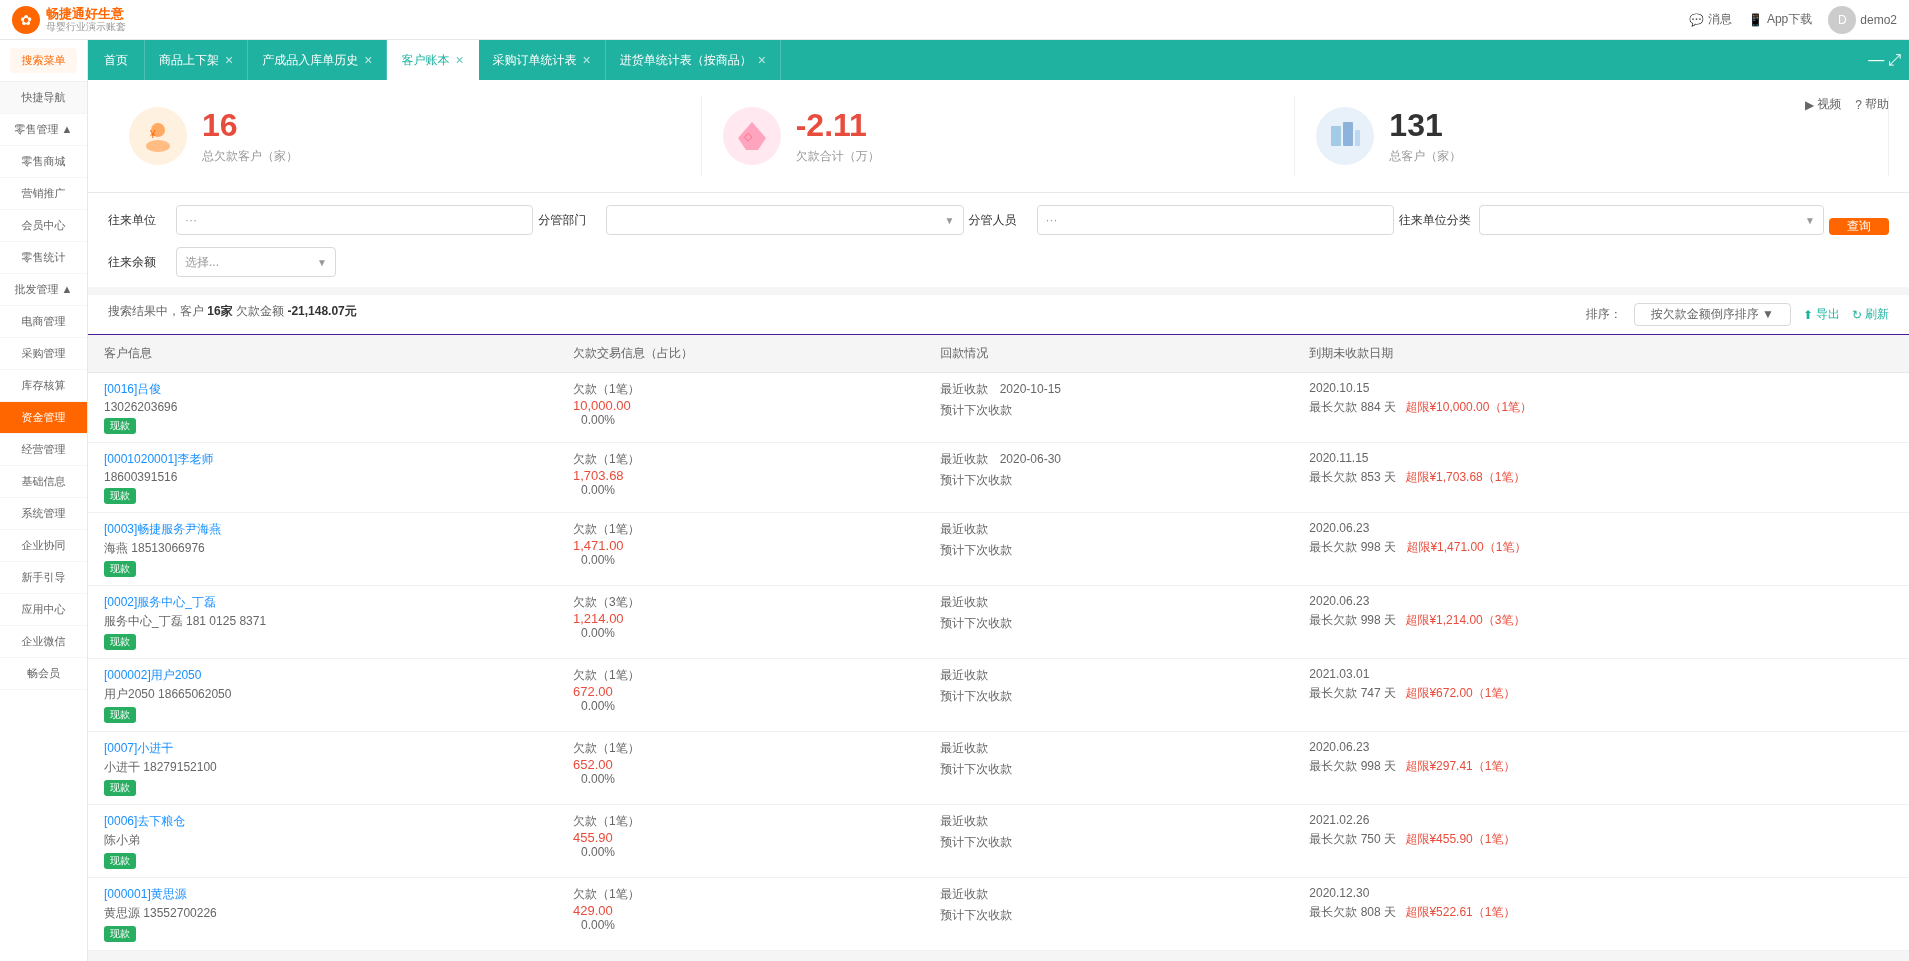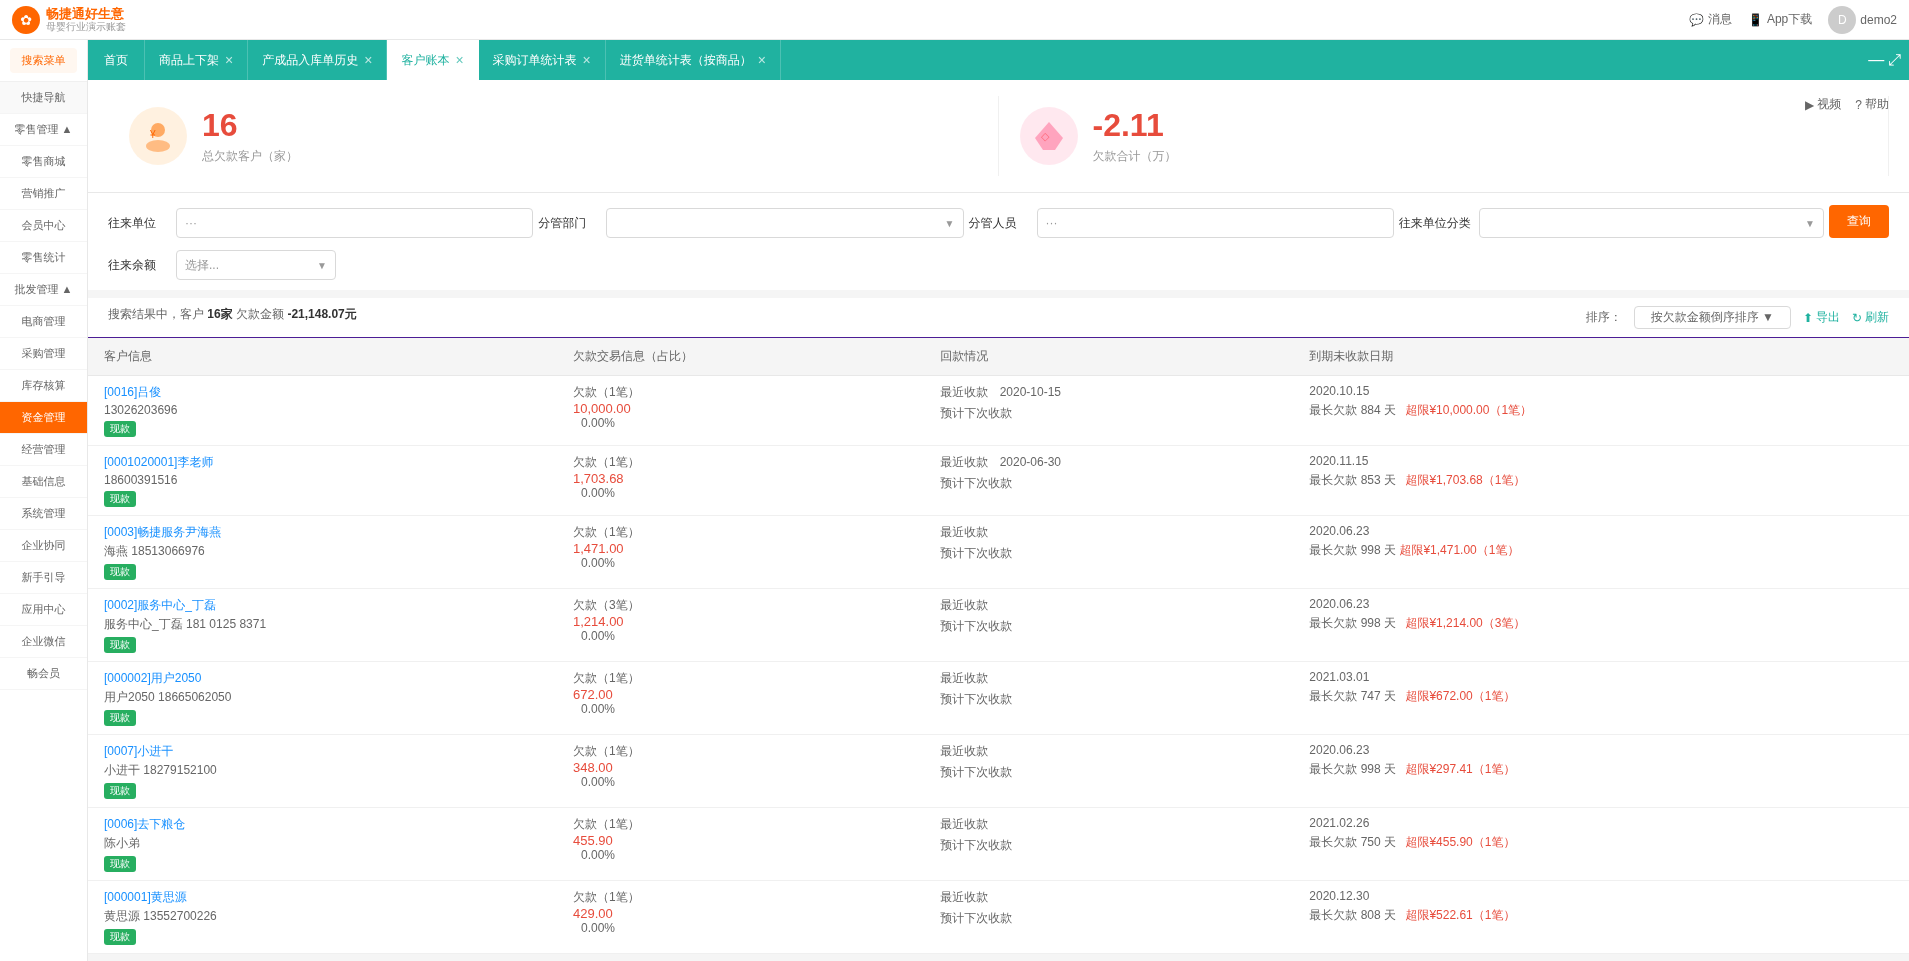--- a/index.html
+++ b/index.html
@@ -55,21 +55,21 @@
     .stat-label { font-size: 12px; color: #999; margin-top: 4px; }
 
     
     .filter-area { background: #fff; padding: 12px 20px 0 20px; margin-bottom: 8px; }
     .filter-row { display: flex; align-items: flex-end; gap: 5px; padding-bottom: 12px; flex-wrap: nowrap; }
     .filter-item { display: flex; align-items: center; gap: 8px; flex: 1; min-width: 0; }
     .filter-label { color: #333; font-size: 12px; white-space: nowrap; min-width: 60px; }
     .filter-input { flex: 1; height: 30px; border: 1px solid #d9d9d9; border-radius: 4px; padding: 0 8px; font-size: 12px; color: #333; background: #fff; min-width: 0; display: flex; align-items: center; justify-content: space-between; cursor: pointer; }
     .filter-select { flex: 1; height: 30px; border: 1px solid #d9d9d9; border-radius: 4px; padding: 0 8px; font-size: 12px; color: #333; background: #fff; display: flex; align-items: center; justify-content: space-between; min-width: 0; cursor: pointer; }
     .filter-select .arrow { color: #999; font-size: 10px; }
-    .search-btn { background: #ff6600; color: #fff; border: none; border-radius: 4px; padding: 0 18px; height: 33px; cursor: pointer; font-size: 12px; white-space: nowrap; }
+    .search-btn { background: #ff6600; color: #fff; border: none; border-radius: 4px; padding: 0 18px; height: 17px; cursor: pointer; font-size: 12px; white-space: nowrap; }
     .filter-row2 { display: flex; align-items: center; gap: 20px; padding-bottom: 10px; }
     .collapse-bar { background: #f5f5f5; text-align: center; padding: 4px; color: #666; font-size: 12px; cursor: pointer; border-top: 1px solid #e8e8e8; }
 
     
     .results-bar { background: #fff; display: flex; align-items: flex-start; justify-content: space-between; padding: 8px 20px; border-bottom: 1px solid #4c1d95; margin-bottom: 0; }
     .results-info { font-size: 12px; color: #666; }
     .results-info span.highlight { color: #333; font-weight: bold; }
     .results-actions { display: flex; align-items: center; gap: 12px; font-size: 12px; color: #666; }
     .sort-select { border: 1px solid #d9d9d9; border-radius: 4px; padding: 2px 16px; font-size: 12px; cursor: pointer; }
     .action-btn { cursor: pointer; color: #20b2a0; display: flex; align-items: center; gap: 3px; }
@@ -206,20 +206,35 @@
                     <text x="10" y="22" font-size="11" fill="#ff6677">◇</text>
                   </svg>
               </div>
             </div>
             <div class="stat-info">
               <span class="stat-num-red">-2.11</span>
               <span class="stat-label">欠款合计（万）</span>
             </div>
           </div>
 
+          <div class="stat-card">
+            <div class="stat-icon">
+              <div class="stat-icon-circle icon-blue">
+                <svg width="36" height="36" viewBox="0 0 36 36">
+                    <rect x="4" y="8" width="10" height="20" fill="#88bbdd" opacity="0.7" rx="1"></rect>
+                    <rect x="16" y="4" width="10" height="24" fill="#6699cc" opacity="0.7" rx="1"></rect>
+                    <rect x="28" y="12" width="5" height="16" fill="#aaccee" opacity="0.7" rx="1"></rect>
+                  </svg>
+              </div>
+            </div>
+            <div class="stat-info">
+              <span class="stat-num-black">131</span>
+              <span class="stat-label">总客户（家）</span>
+            </div>
+          </div>
 
           <div style="position:absolute;right:20px;top:16px;display:flex;align-items:center;gap:14px;font-size:12px;color:#666;">
             <span style="cursor:pointer;display:flex;align-items:center;gap:3px;">
               <span>▶</span>
               <span>视频</span>
             </span>
             <span style="cursor:pointer;display:flex;align-items:center;gap:3px;">
               <span>?</span>
               <span>帮助</span>
             </span>
@@ -373,21 +388,21 @@
       <div class="recovery-info">
         <span>最近收款</span>
         
       </div>
       <div class="recovery-date">预计下次收款</div>
     </td>
     <td>
       <div class="overdue-info">2020.06.23</div>
       <div class="overdue-days">
         <span style="color:#666;">最长欠款 998 天</span>
-        <span class="overdue-red" style="cursor:pointer;margin-left:0;">超限¥1,471.00（1笔）</span>
+        <span class="overdue-red" style="cursor:pointer;margin-left:7px;">超限¥1,471.00（1笔）</span>
       </div>
     </td>
   </tr>
               <tr>
     <td>
       <div class="customer-name">[0002]服务中心_丁磊</div>
       <div class="customer-phone">服务中心_丁磊  181 0125 8371</div>
       <div class="tag">现款</div>
     </td>
     <td>
@@ -437,21 +452,21 @@
     </td>
   </tr>
               <tr>
     <td>
       <div class="customer-name">[0007]小进干</div>
       <div class="customer-phone">小进干  18279152100</div>
       <div class="tag">现款</div>
     </td>
     <td>
       <div style="color:#666;font-size:12px;">欠款（1笔）</div>
-      <div class="amount-red" style="cursor:pointer;">348.00</div>
+      <div class="amount-red" style="cursor:pointer;">652.00</div>
       <span class="percent">0.00%</span>
     </td>
     <td>
       <div class="recovery-info">
         <span>最近收款</span>
         
       </div>
       <div class="recovery-date">预计下次收款</div>
     </td>
     <td>

